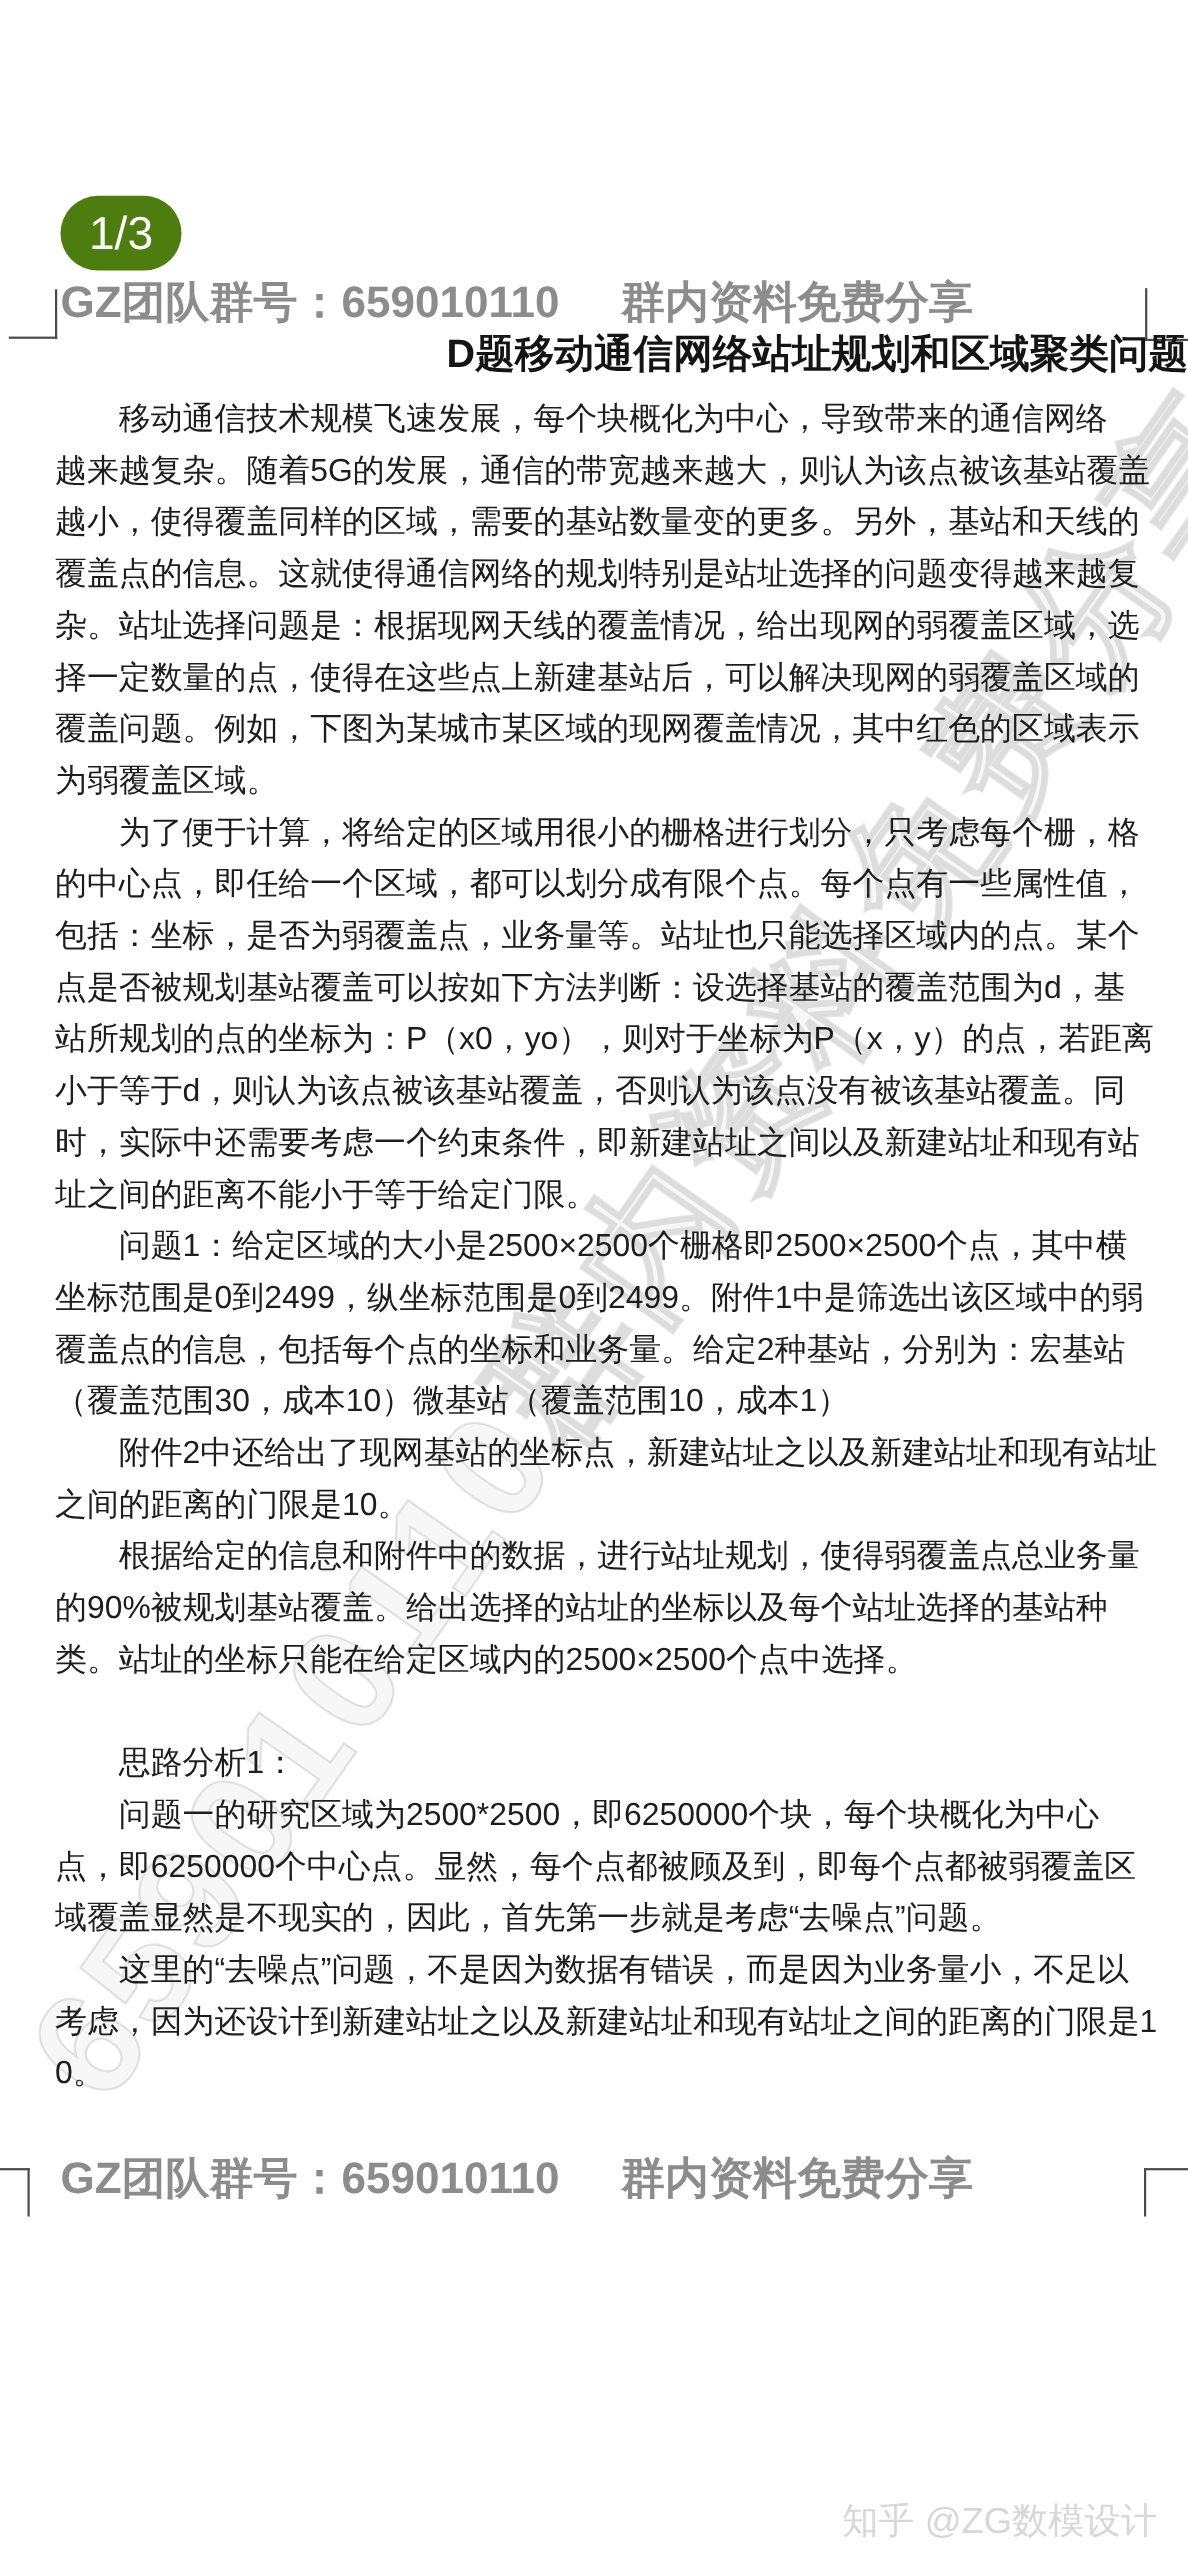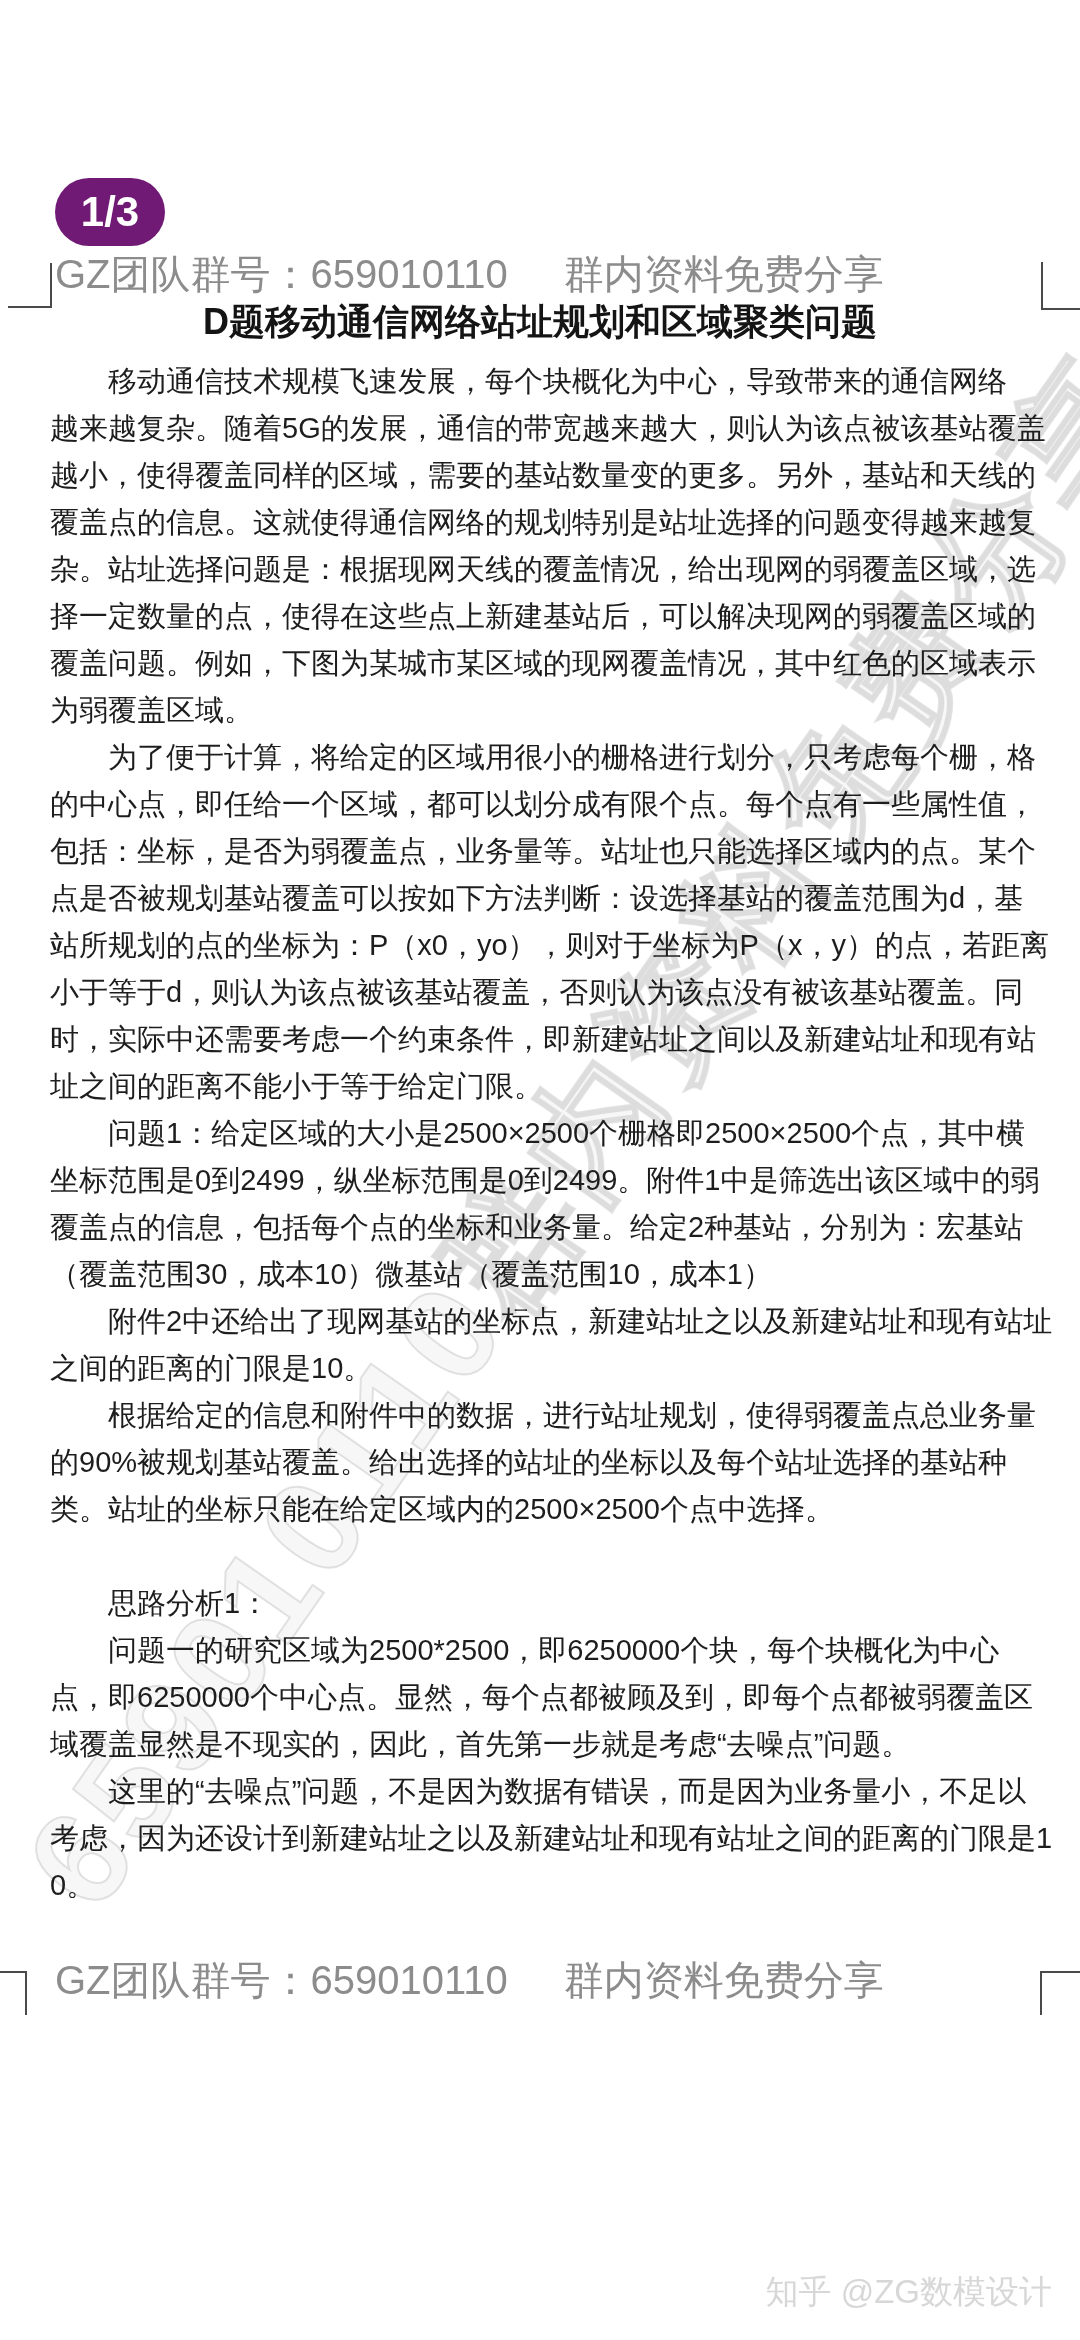--- a/index.html
+++ b/index.html
@@ -10,56 +10,56 @@
     background: #ffffff;
     overflow: hidden;
     font-family: "Liberation Sans", "DejaVu Sans", sans-serif;
   }
 
   
   .page-badge {
     position: absolute;
     left: 55px; top: 178px;
     width: 110px; height: 68px;
-    background: #701a75;
+    background: #4d7c0f;
     border-radius: 34px;
     color: #ffffff;
     font-size: 42px;
-    font-weight: bold;
+    font-weight: normal;
     display: flex; align-items: center; justify-content: center;
     z-index: 3;
   }
 
   
   .promo-line {
     position: absolute;
     left: 55px;
     color: #8c8c8c;
     font-size: 40px;
-    font-weight: normal;
+    font-weight: bold;
     white-space: nowrap;
     z-index: 2;
   }
   .promo-header { top: 247px; }
   .promo-footer { top: 1953px; }
   .promo-line .share-part { margin-left: 56px; }
 
   
   .mark { position: absolute; z-index: 2; }
   .mark-tl { left: 8px;    top: 263px;  width: 42px; height: 43px; border-right: 2px solid #4a4a4a; border-bottom: 2px solid #4a4a4a; }
   .mark-tr { left: 1041px; top: 262px;  width: 39px; height: 46px; border-left: 2px solid #4a4a4a;  border-bottom: 2px solid #4a4a4a; }
   .mark-bl { left: 0px;    top: 1971px; width: 25px; height: 42px; border-top: 2px solid #4a4a4a;   border-right: 2px solid #4a4a4a; }
   .mark-br { left: 1040px; top: 1971px; width: 40px; height: 42px; border-top: 2px solid #4a4a4a;   border-left: 2px solid #4a4a4a; }
 
   
   .doc-title {
     position: absolute;
     left: 0; top: 298px;
     width: 1080px;
-    text-align: center;
+    text-align: right;
     color: #141414;
     font-size: 36px;
     font-weight: bold;
     z-index: 2;
   }
 
   
   .doc-body {
     position: absolute;
     left: 50px; top: 358px;

